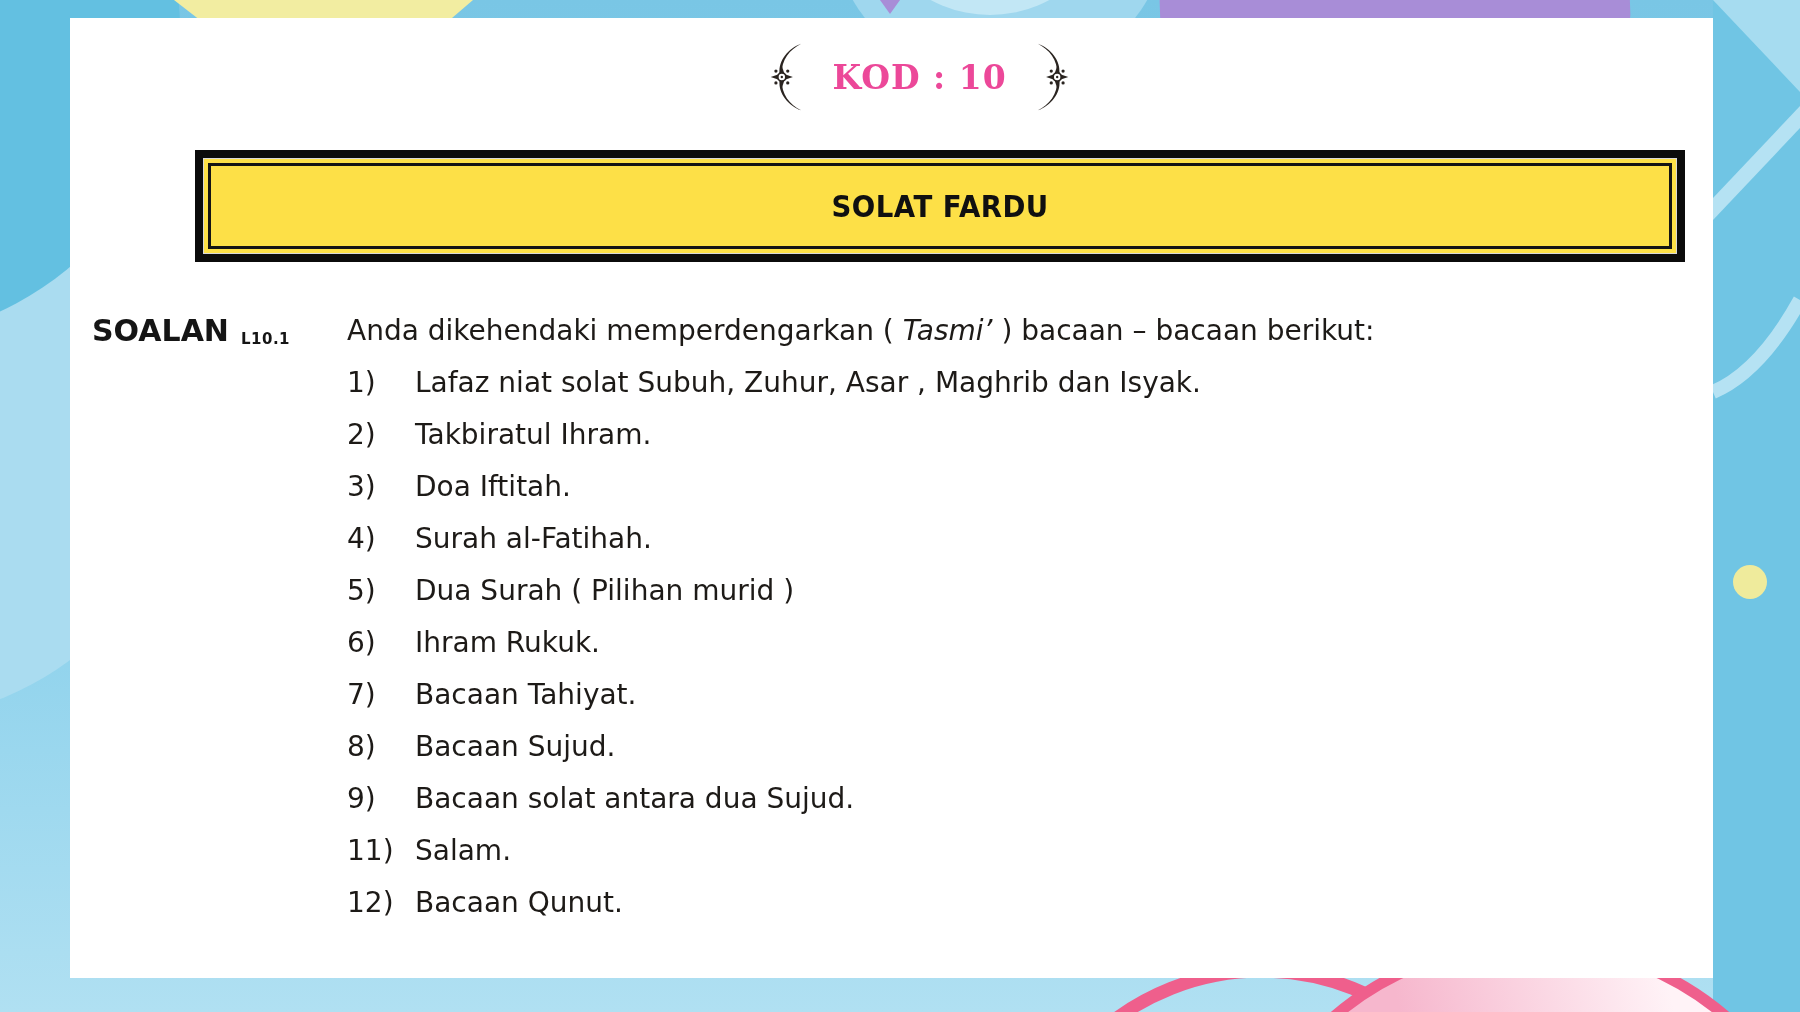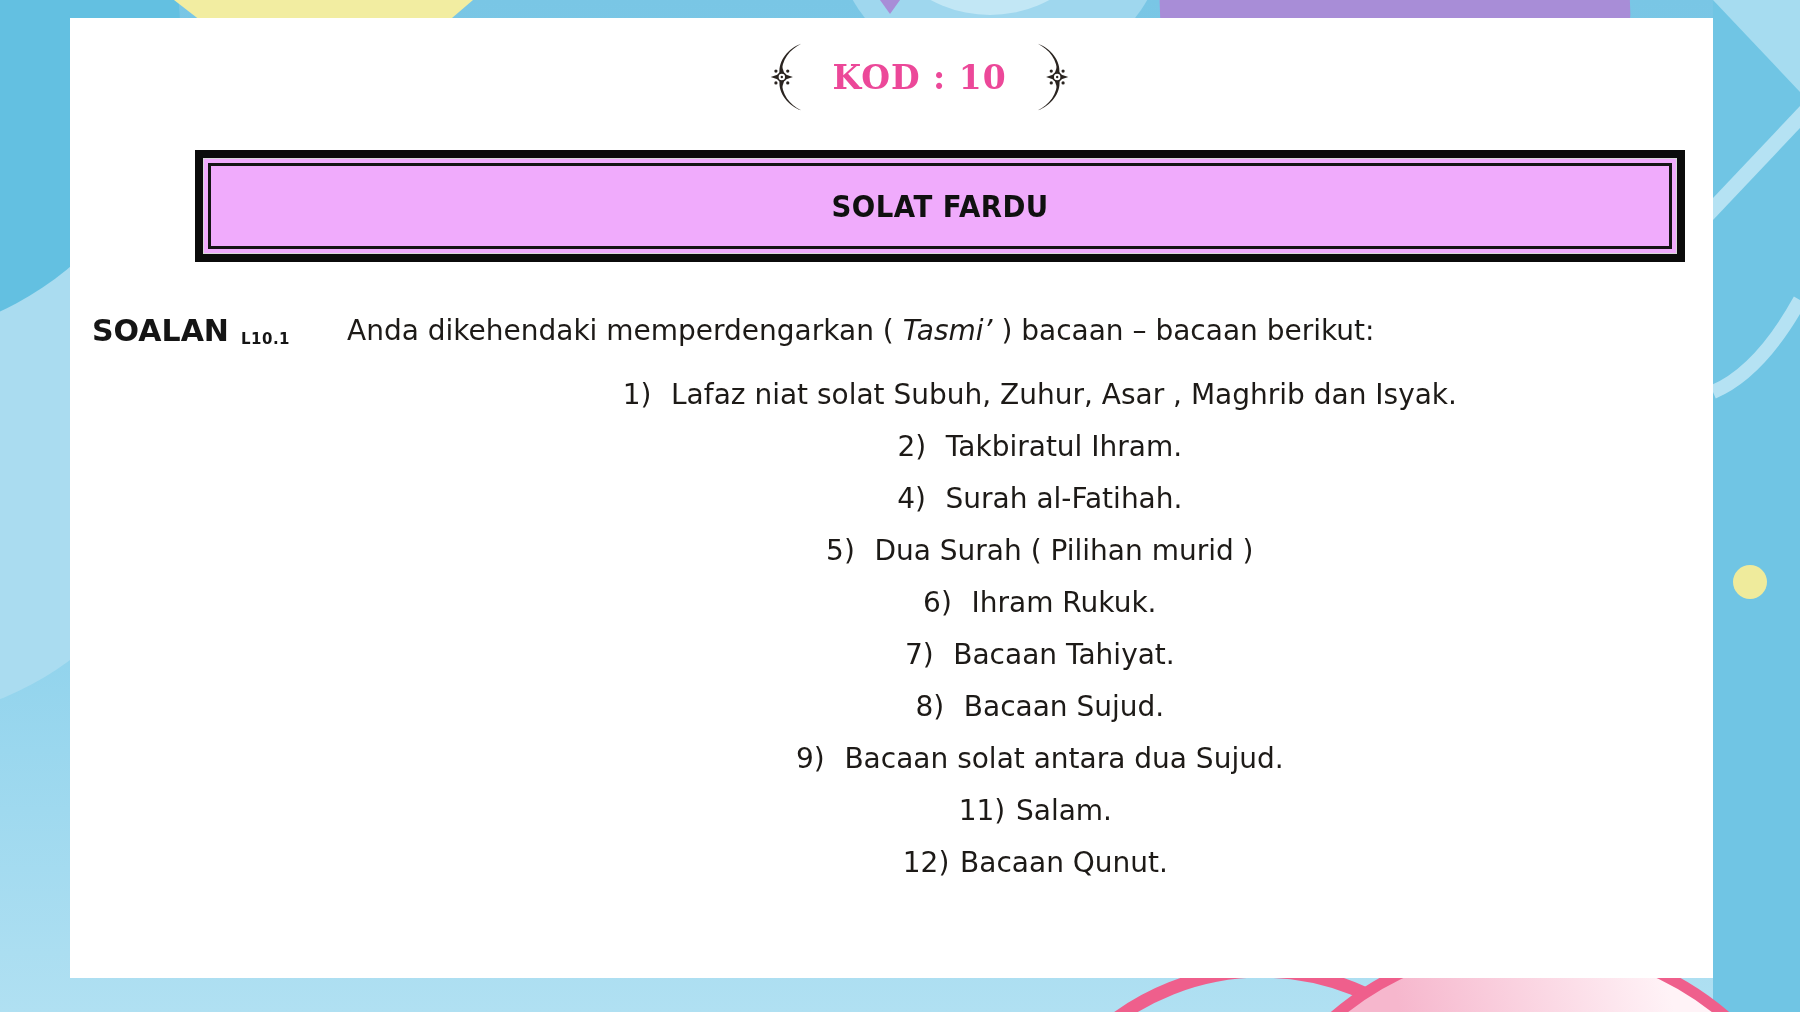--- a/index.html
+++ b/index.html
@@ -13,32 +13,32 @@
   .bg-svg{position:absolute;left:0;top:0;width:1800px;height:1012px;display:block;}
 
   .panel{position:absolute;left:70px;top:18px;width:1643px;height:960px;background:var(--panel-background);}
 
   .kod-header{position:absolute;left:0;right:0;top:24px;height:70px;display:flex;align-items:center;justify-content:center;gap:24px;padding-left:56px;}
   .kod-text{font-family:"DejaVu Serif","Liberation Serif",serif;font-weight:bold;font-size:33px;letter-spacing:1px;color:#ec4899;white-space:pre;}
   .orn{width:42px;height:68px;}
   .orn.flip{transform:scaleX(-1);}
 
   .title-box-outer{position:absolute;left:125px;top:132px;width:1490px;height:112px;box-sizing:border-box;
-    border:8px solid var(--border);padding:5px;background:#f0abfc;box-shadow:0 0 0 1px #d8d8d8 inset;}
+    border:8px solid var(--border);padding:5px;background:#fde047;box-shadow:0 0 0 1px #d8d8d8 inset;}
   .title-box-inner{width:100%;height:100%;box-sizing:border-box;border:3px solid #141414;display:flex;align-items:center;justify-content:center;}
   .title-text{font-weight:bold;font-size:30px;letter-spacing:.5px;color:#101010;transform:scaleX(.92);white-space:nowrap;}
 
-  .qa{position:absolute;left:0;top:287px;right:0;text-align:center;}
+  .qa{position:absolute;left:0;top:287px;right:0;}
   .line{height:52px;line-height:52px;white-space:nowrap;}
   .first-line{position:relative;}
   .soalan{position:absolute;left:22px;top:0;font-weight:bold;font-size:30px;color:#151515;}
   .soalan .sub{font-size:15px;margin-left:12px;position:relative;top:3px;letter-spacing:.5px;}
   .instruction{position:absolute;left:277px;top:0;font-size:28px;}
   .instruction i{font-style:italic;}
-  ol.bacaan{list-style:none;margin:12px;padding:0;}
+  ol.bacaan{list-style:none;margin:0;padding:0;}
   .num{display:inline-block;box-sizing:border-box;margin-left:277px;width:68px;font-size:28px;}
   .itext{font-size:28px;}
 </style>
 </head>
 <body>
 
 <div class="stage">
 
   <svg class="bg-svg" viewBox="0 0 1800 1012" aria-hidden="true">
     <defs>
@@ -127,20 +127,21 @@
         <span class="soalan"><span>SOALAN</span><span class="sub">L10.1</span></span>
         <span class="instruction"><span>Anda dikehendaki memperdengarkan ( </span><i>Tasmi’</i><span> ) bacaan – bacaan berikut:</span></span>
       </div>
 
       <ol class="bacaan">
 
           <li class="line"><span class="num">1)</span><span class="itext">Lafaz niat solat Subuh, Zuhur, Asar , Maghrib dan Isyak.</span></li>
 
           <li class="line"><span class="num">2)</span><span class="itext">Takbiratul Ihram.</span></li>
 
+          <li class="line"><span class="num">3)</span><span class="itext">Doa Iftitah.</span></li>
 
           <li class="line"><span class="num">4)</span><span class="itext">Surah al-Fatihah.</span></li>
 
           <li class="line"><span class="num">5)</span><span class="itext">Dua Surah ( Pilihan murid )</span></li>
 
           <li class="line"><span class="num">6)</span><span class="itext">Ihram Rukuk.</span></li>
 
           <li class="line"><span class="num">7)</span><span class="itext">Bacaan Tahiyat.</span></li>
 
           <li class="line"><span class="num">8)</span><span class="itext">Bacaan Sujud.</span></li>

